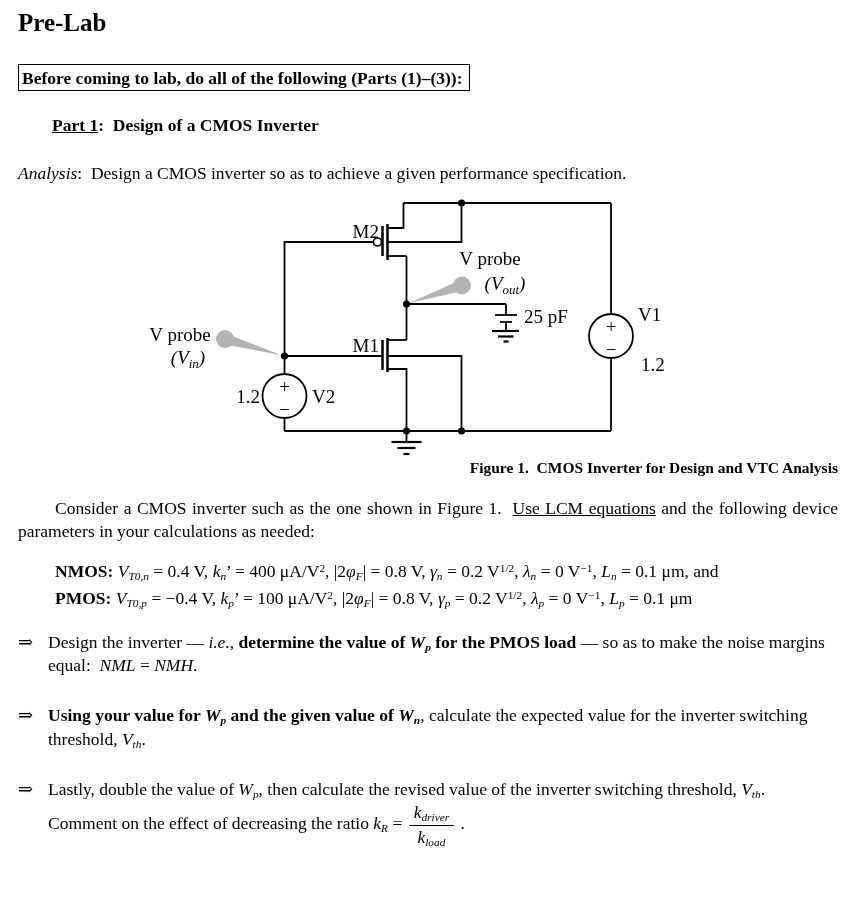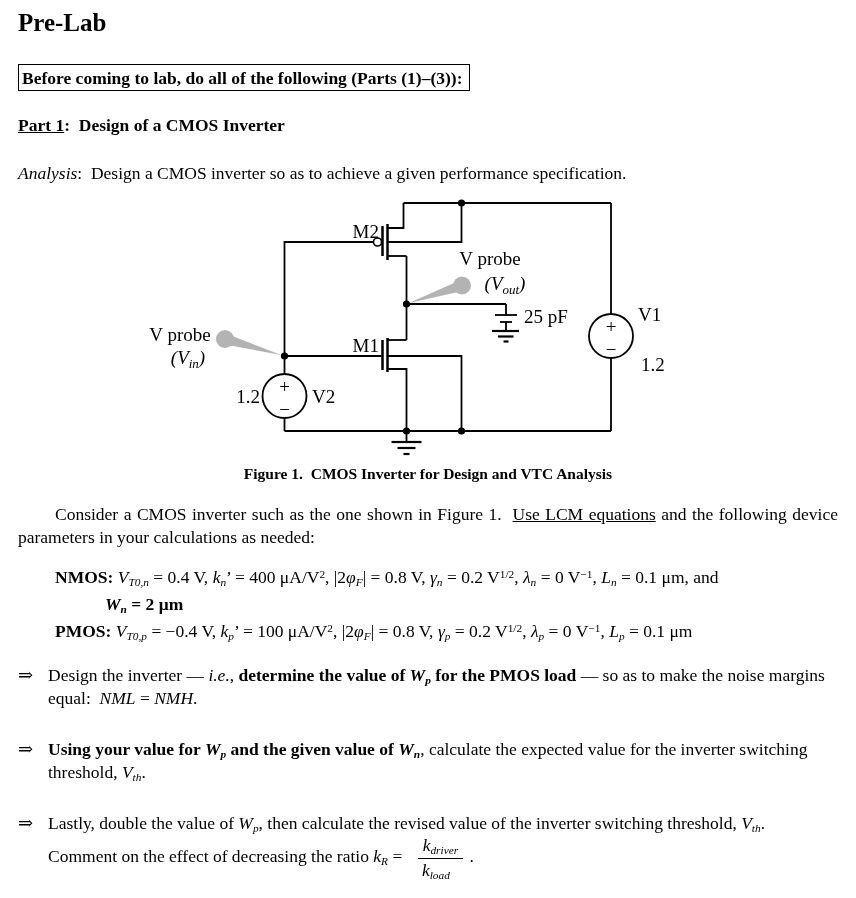--- a/index.html
+++ b/index.html
@@ -12,36 +12,36 @@
   .b{font-weight:700;}
   .i{font-style:italic;}
   .u{text-decoration:underline;}
   .sub{font-size:.65em;vertical-align:-.22em;}
   .sup{font-size:.65em;vertical-align:.45em;}
   h1{font-size:25px;margin:2px 0 0 0;line-height:1.2;}
   .notice{
     display:inline-block;margin-top:26px;border:1.5px solid #000;
     padding:2px 6px 0 3px;font-weight:700;
   }
-  .part1{margin-top:23px;font-weight:700;}
+  .part1{margin-top:23px;font-weight:700;margin-left:34px;}
   .objective{margin-top:25px;}
   .figure{position:relative;margin-top:12px;height:262px;}
   .figure svg{position:absolute;left:122px;top:0;}
-  .caption{margin-top:6px;text-align:center;font-weight:700;font-size:15.5px;}
+  .caption{margin-top:0;text-align:right;font-weight:700;font-size:15.5px;}
   .intro{margin:19px 0 0 0;text-align:justify;text-indent:37px;line-height:1.32;}
   .params{margin:14px 0 0 37px;line-height:1.55;}
   .pline{white-space:nowrap;}
   .wn{margin-left:50px;}
   .bullets{margin-top:19px;}
   .bullet{display:flex;margin-bottom:27px;}
   .bullet:last-child{margin-bottom:0;}
   .arrow{flex:0 0 30px;font-size:18px;}
   .btext{flex:1;line-height:1.32;}
   .frac{display:inline-block;vertical-align:middle;text-align:center;line-height:1.15;margin:0 2px;}
-  .frac .num{display:block;border-bottom:1.4px solid #000;padding:0 5px 1px 5px;margin-left:9px;}
+  .frac .num{display:block;border-bottom:1.4px solid #000;padding:0 5px 1px 5px;}
   .frac .den{display:block;padding-top:1px;}
   text{font-family:"Liberation Serif","DejaVu Serif",serif;}
 </style>
 </head>
 <body>
 
 
 
 <h1>Pre-Lab</h1>
 
@@ -139,21 +139,20 @@
     </g>
   </svg>
 </div>
 
 <div class="caption">Figure 1.&nbsp; CMOS Inverter for Design and VTC Analysis</div>
 
 <p class="intro"><span>Consider a CMOS inverter such as the one shown in Figure 1.&nbsp; </span><span class="u">Use LCM equations</span><span> and the following device parameters in your calculations as needed:</span></p>
 
 <div class="params">
   <div class="pline"><span class="b">NMOS: </span><span class="i">V</span><span class="i sub">T0,n</span><span> = 0.4 V, </span><span class="i">k</span><span class="i sub">n</span><span>’ = 400 μA/V</span><span class="sup">2</span><span>, |2</span><span class="i">φ</span><span class="i sub">F</span><span>| = 0.8 V, </span><span class="i">γ</span><span class="i sub">n</span><span> = 0.2 V</span><span class="sup">1/2</span><span>, </span><span class="i">λ</span><span class="i sub">n</span><span> = 0 V</span><span class="sup">−1</span><span>, </span><span class="i">L</span><span class="i sub">n</span><span> = 0.1 μm, and</span></div>
-  <div class="pline wn"><span class="b i">W</span><span class="b i sub">n</span><span class="b"> = 2 μm</span></div>
   <div class="pline"><span class="b">PMOS: </span><span class="i">V</span><span class="i sub">T0,p</span><span> = −0.4 V, </span><span class="i">k</span><span class="i sub">p</span><span>’ = 100 μA/V</span><span class="sup">2</span><span>, |2</span><span class="i">φ</span><span class="i sub">F</span><span>| = 0.8 V, </span><span class="i">γ</span><span class="i sub">p</span><span> = 0.2 V</span><span class="sup">1/2</span><span>, </span><span class="i">λ</span><span class="i sub">p</span><span> = 0 V</span><span class="sup">−1</span><span>, </span><span class="i">L</span><span class="i sub">p</span><span> = 0.1 μm</span></div>
 </div>
 
 <div class="bullets">
   <div class="bullet">
     <span class="arrow">⇒</span>
     <div class="btext"><span>Design the inverter — </span><span class="i">i.e.</span><span>, </span><span class="b">determine the value of </span><span class="b i">W</span><span class="b i sub">p</span><span class="b"> for the PMOS load</span><span> — so as to make the noise margins equal:&nbsp; </span><span class="i">NML</span><span> = </span><span class="i">NMH</span><span>.</span></div>
   </div>
   <div class="bullet">
     <span class="arrow">⇒</span>

